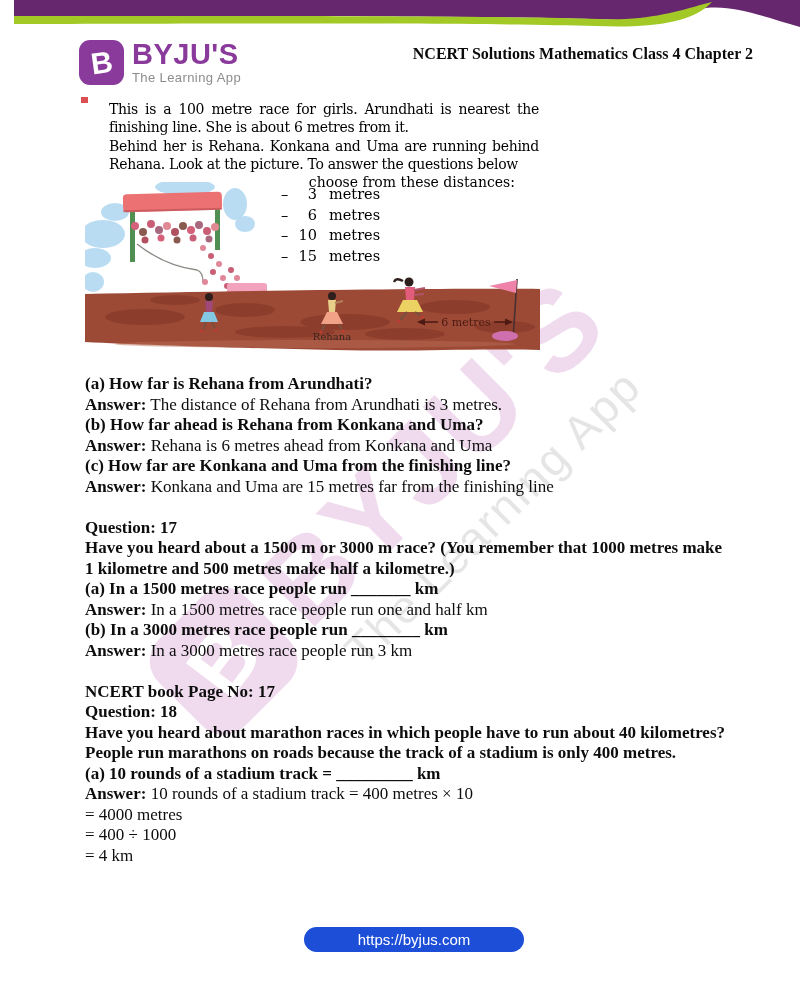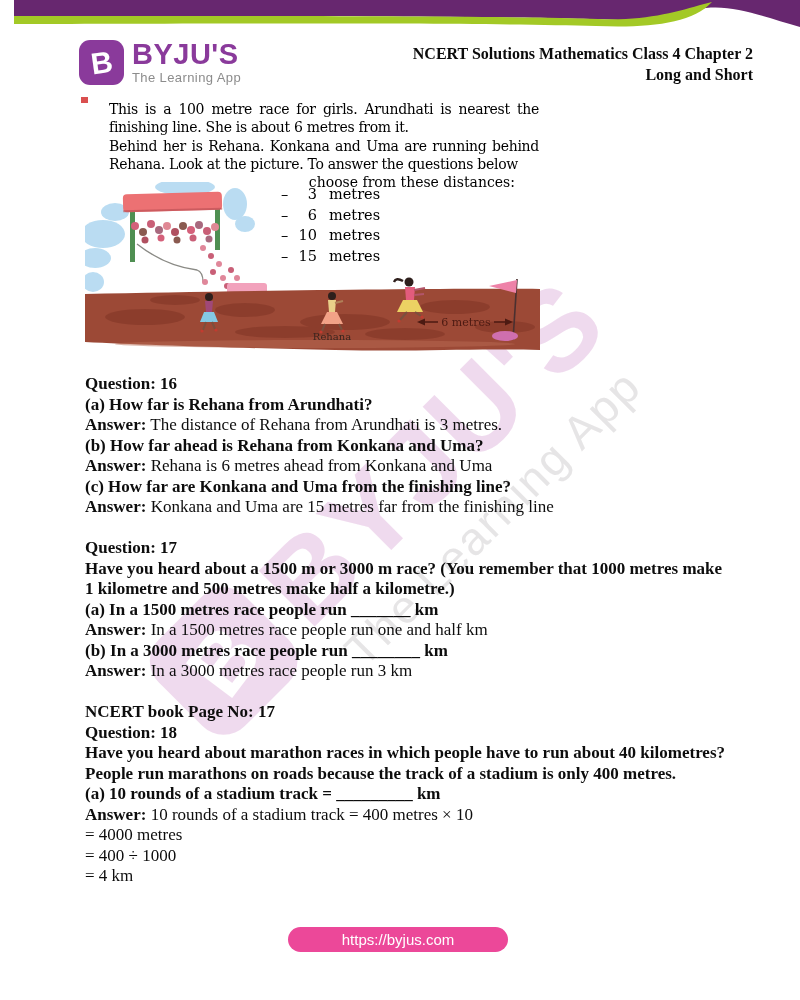--- a/index.html
+++ b/index.html
@@ -48,21 +48,21 @@
   .wm-tag{font:46px "Liberation Sans",sans-serif;color:#e1dfe0;letter-spacing:2px;margin:-4px 0 0 155px;}
 
   
   .content{position:absolute;left:85px;top:374px;width:648px;z-index:2;
            font-size:17px;line-height:20.5px;}
   .content p{margin:0;}
   .content p.gap{margin-top:20.5px;font-family:Liberation Serif, serif;}
   .content .b{font-weight:bold;}
 
   
-  .footer{position:absolute;left:288px;top:927px;width:220px;height:25px;background:#ec4899;
+  .footer{position:absolute;left:304px;top:927px;width:220px;height:25px;background:#1d4ed8;
           border-radius:13px;display:flex;align-items:center;justify-content:center;z-index:2;}
   .footer span{color:#ffffff;font:15px "Liberation Sans",sans-serif;}
 </style>
 </head>
 <body>
 
 <div class="page">
 
   <svg class="topband" viewBox="0 0 800 36">
     <path d="M14,0 H800 V27 C762,16 734,5 706,8 C672,12 662,22 618,20 C500,15 120,16 14,16 Z" fill="#67276f"></path>
@@ -74,21 +74,20 @@
       <span>B</span>
     </div>
     <div>
       <div class="logo-name">BYJU'S</div>
       <div class="logo-tag">The Learning App</div>
     </div>
   </div>
 
   <div class="header">
     <div>NCERT Solutions Mathematics Class 4 Chapter 2</div>
-    <div>Long and Short</div>
   </div>
 
   <div class="figure">
     <div class="fig-red-dot"></div>
     <div class="fig-para fig-para1">This is a 100 metre race for girls. Arundhati is nearest the finishing line. She is about 6 metres from it.</div>
     <div class="fig-para fig-para2">Behind her is Rehana. Konkana and Uma are running behind Rehana. Look at the picture. To answer the questions below</div>
     <div class="fig-center">choose from these distances:</div>
 
     <div class="fig-list">
       <div class="row">
@@ -240,21 +239,20 @@
     <div class="wm-row">
       <div class="wm-badge">
         <span>B</span>
       </div>
       <div class="wm-name">BYJU'S</div>
     </div>
     <div class="wm-tag">The Learning App</div>
   </div>
 
   <div class="content">
-    <p><span class="b">Question: 16</span><span></span></p>
     <p><span class="b">(a) How far is Rehana from Arundhati?</span><span></span></p>
     <p><span class="b">Answer:</span><span> The distance of Rehana from Arundhati is 3 metres.</span></p>
     <p><span class="b">(b) How far ahead is Rehana from Konkana and Uma?</span><span></span></p>
     <p><span class="b">Answer:</span><span> Rehana is 6 metres ahead from Konkana and Uma</span></p>
     <p><span class="b">(c) How far are Konkana and Uma from the finishing line?</span><span></span></p>
     <p><span class="b">Answer:</span><span> Konkana and Uma are 15 metres far from the finishing line</span></p>
     <p class="gap"><span class="b">Question: 17</span><span></span></p>
     <p><span class="b">Have you heard about a 1500 m or 3000 m race? (You remember that 1000 metres make 1 kilometre and 500 metres make half a kilometre.)</span><span></span></p>
     <p><span class="b">(a) In a 1500 metres race people run _______ km</span><span></span></p>
     <p><span class="b">Answer:</span><span> In a 1500 metres race people run one and half km</span></p>

